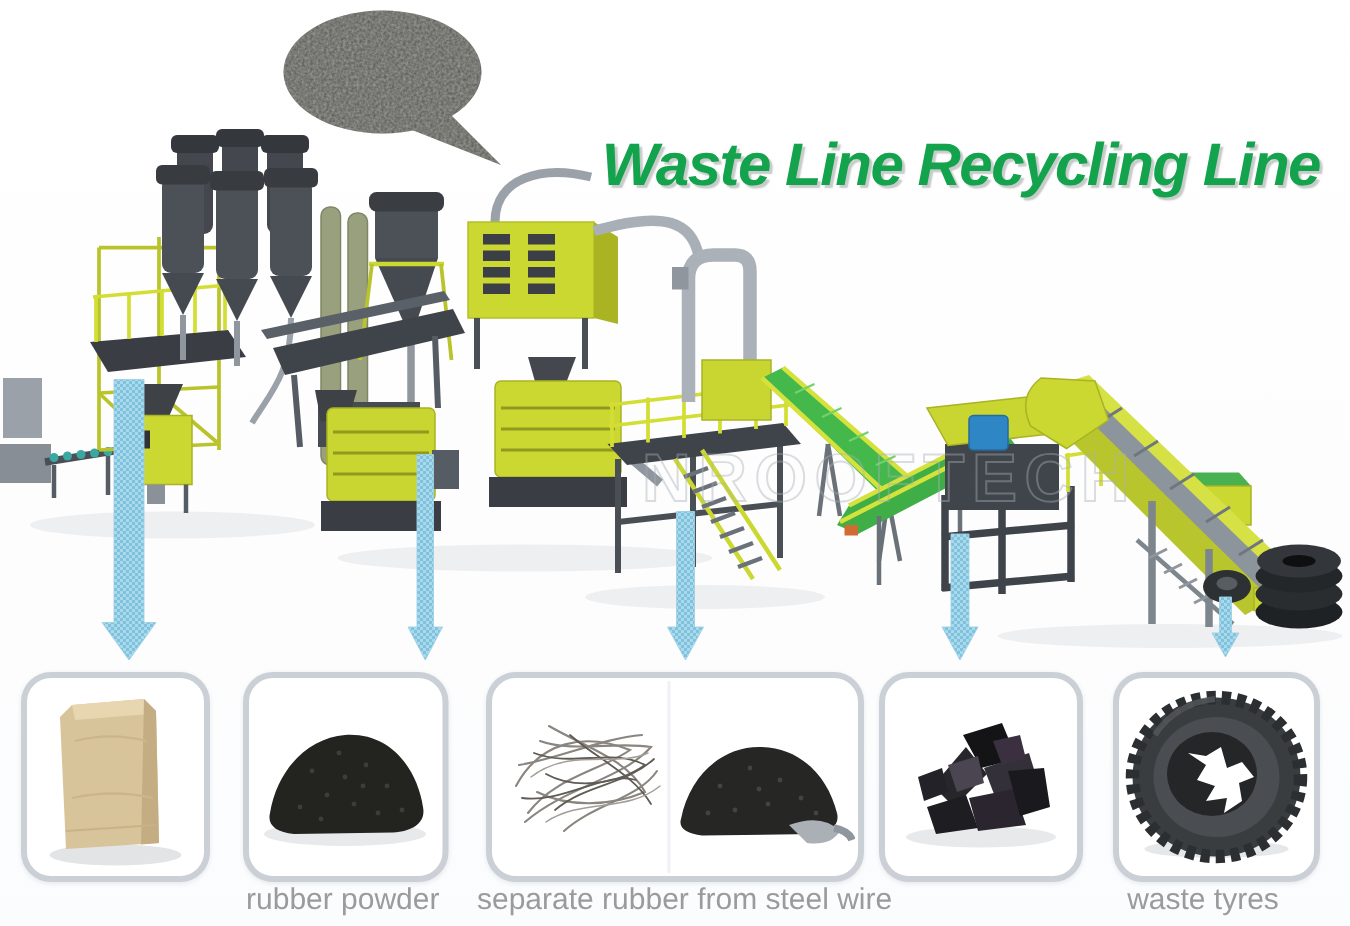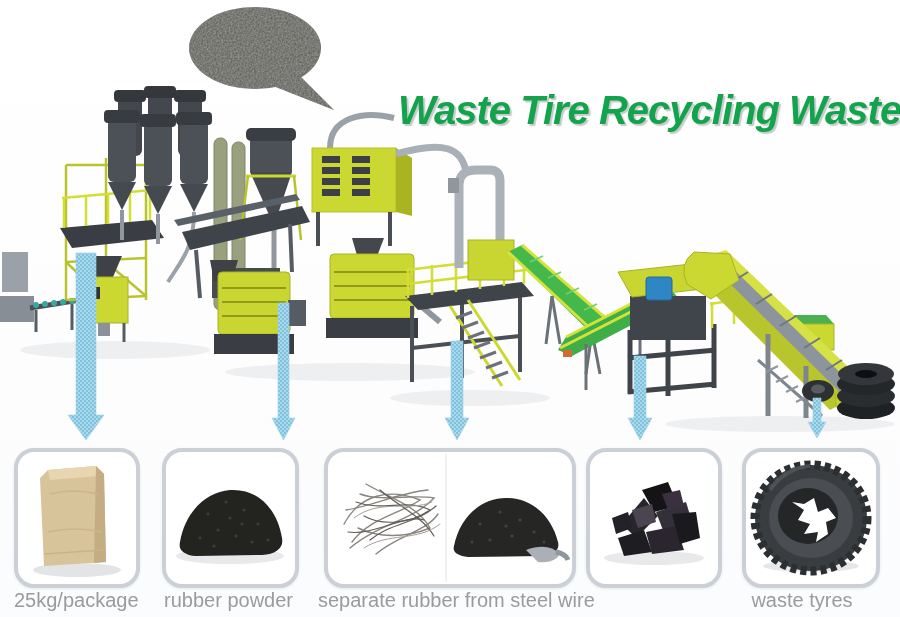--- a/index.html
+++ b/index.html
@@ -314,21 +314,22 @@
     <path d="M813,398 h8 v24 h5 l-9,16 -9,-16 h5 z" fill="url(#chk)"></path>
   </g>
 
   <g>
     <ellipse cx="255" cy="48" rx="66" ry="41" fill="#54554f"></ellipse>
     <path d="M300,76 L334,110 L268,84 Z" fill="#54554f"></path>
     <rect x="185" y="3" width="152" height="112" clip-path="url(#bclip)" filter="url(#noise)"></rect>
   </g>
 </svg>
 
-<div class="title">Waste Tire Recycling Waste</div>
+<div class="title">Waste Line Recycling Line</div>
+<div class="wm wm-lower">NROOFTECH</div>
 
 <div class="card" style="left:14px;width:114px;">
   <svg width="114" height="128" viewBox="0 0 114 128">
     <rect width="114" height="128" fill="#ffffff"></rect>
     <ellipse cx="57" cy="116" rx="44" ry="7" fill="#e3e4e6"></ellipse>
     <polygon points="28,16 76,12 84,20 86,108 24,112 20,24" fill="#d8c49a"></polygon>
     <polygon points="28,16 76,12 80,22 30,26" fill="#e7d6af"></polygon>
     <polygon points="76,12 84,20 86,108 74,109" fill="#c4ad82"></polygon>
     <path d="M30,40 C45,36 62,36 78,40 M28,78 C46,74 64,74 82,78" fill="none" stroke="#cbb68c" stroke-width="1.5"></path>
     <path d="M24,100 L84,96" stroke="#c9b287" stroke-width="1.5"></path>
@@ -419,18 +420,17 @@
     <ellipse cx="63" cy="112" rx="48" ry="6" fill="#e6e7e9"></ellipse>
     <ellipse cx="63" cy="64" rx="56" ry="53" fill="#3a3d40"></ellipse>
     <ellipse cx="63" cy="64" rx="56" ry="53" fill="none" stroke="#2c2f32" stroke-width="9" stroke-dasharray="6 4"></ellipse>
     <ellipse cx="63" cy="64" rx="42" ry="40" fill="#4a4e52"></ellipse>
     <ellipse cx="60" cy="62" rx="30" ry="28" fill="#242628"></ellipse>
     <path d="M44,48 L56,56 L50,66 L62,70 L56,80 L70,78 L68,88 L80,80 L78,68 L88,64 L80,54 L70,58 L66,44 L56,50 Z" fill="#ffffff"></path>
     <path d="M22,36 A52,48 0 0 1 62,12" fill="none" stroke="#585d61" stroke-width="4" opacity=".7"></path>
   </svg>
 </div>
 
-<div class="plabel" style="left:14px;width:122px;">25kg/package</div>
 <div class="plabel" style="left:162px;width:133px;">rubber powder</div>
 <div class="plabel" style="left:318px;width:252px;">separate rubber from steel wire</div>
 <div class="plabel" style="left:736px;width:132px;">waste tyres</div>
 
 </div>
 
 </body></html>

